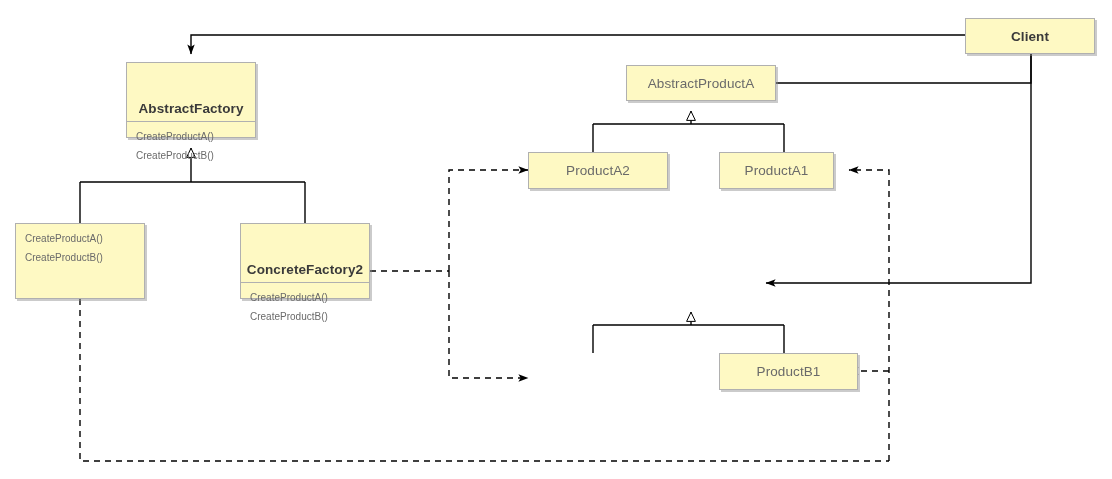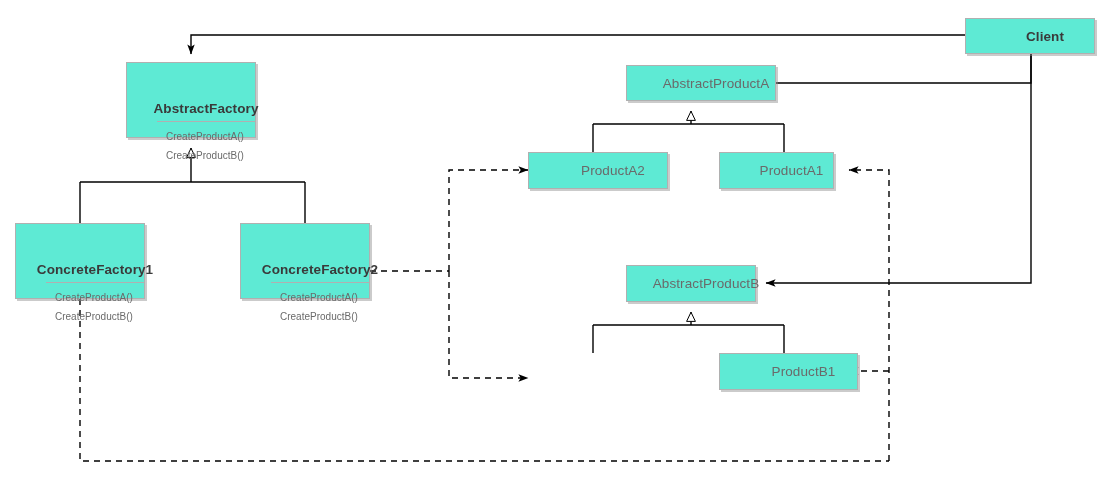--- a/index.html
+++ b/index.html
@@ -20,25 +20,24 @@
   #edges {
     position: absolute;
     left: 0;
     top: 0;
     width: 1112px;
     height: 479px;
   }
   .node {
     position: absolute;
     box-sizing: border-box;
-    background: #5eead4;
+    background: #fef9c3;
     border: 1.6px solid #b0b0b0;
     box-shadow: 2px 2px 0 0 rgba(140,140,140,0.45);
     z-index: 5;
-    padding-left: 30px;
   }
   .node .title {
     display: flex;
     align-items: center;
     justify-content: center;
     width: 100%;
     box-sizing: border-box;
     font-size: 13.5px;
     letter-spacing: .1px;
     white-space: nowrap;
@@ -134,21 +133,20 @@
 
   <div class="node has-ops" style="left:126px; top:62px; width:130px; height:76px;">
     <div class="title">AbstractFactory</div>
     <div class="ops">
       <div class="op">CreateProductA()</div>
       <div class="op">CreateProductB()</div>
     </div>
   </div>
 
   <div class="node has-ops" style="left:15px; top:223px; width:130px; height:76px;">
-    <div class="title">ConcreteFactory1</div>
     <div class="ops">
       <div class="op">CreateProductA()</div>
       <div class="op">CreateProductB()</div>
     </div>
   </div>
 
   <div class="node has-ops" style="left:240px; top:223px; width:130px; height:76px;">
     <div class="title">ConcreteFactory2</div>
     <div class="ops">
       <div class="op">CreateProductA()</div>
@@ -165,22 +163,19 @@
   </div>
 
   <div class="node plain" style="left:528px; top:152px; width:140px; height:37px;">
     <div class="title">ProductA2</div>
   </div>
 
   <div class="node plain" style="left:719px; top:152px; width:115px; height:37px;">
     <div class="title">ProductA1</div>
   </div>
 
-  <div class="node plain" style="left:626px; top:265px; width:130px; height:37px;">
-    <div class="title">AbstractProductB</div>
-  </div>
 
 
   <div class="node plain" style="left:719px; top:353px; width:139px; height:37px;">
     <div class="title">ProductB1</div>
   </div>
 
 </div>
 
 </body></html>

